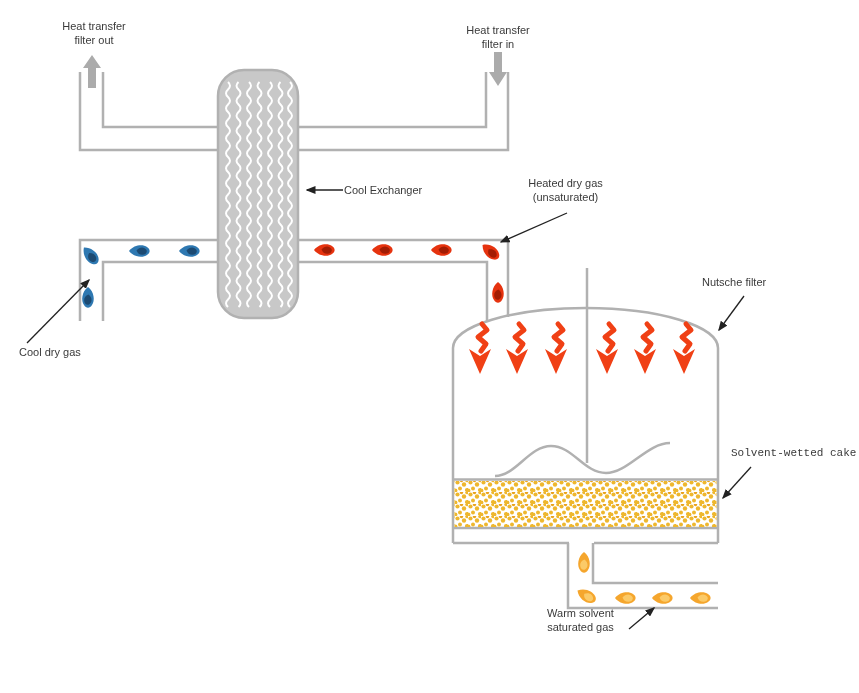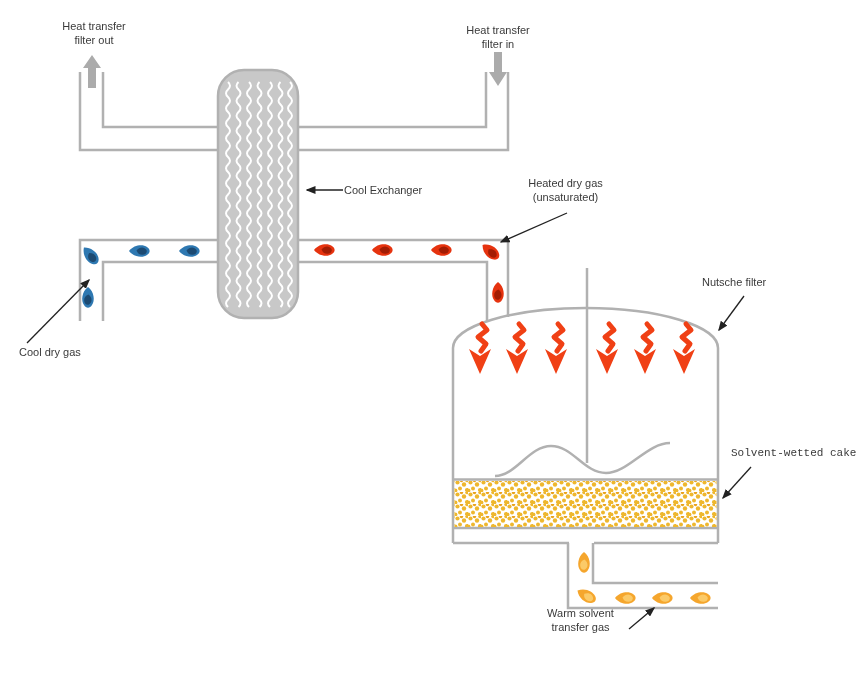--- a/index.html
+++ b/index.html
@@ -159,16 +159,16 @@
   </div>
 
   <div class="lbl" style="left:702px;top:275px;">Nutsche filter</div>
 
   <div class="lbl" style="left:19px;top:345px;text-align:center;">Cool dry gas</div>
 
   <div class="lbl" style="left:731px;top:446px;font-family:Liberation Mono, monospace;">Solvent-wetted cake</div>
 
   <div class="lbl center" style="left:518px;top:598px;width:125px;margin-top:8px;">
     <span>Warm solvent</span>
-    <span>transfer gas</span>
+    <span>saturated gas</span>
   </div>
 
 </div>
 
 </body></html>

